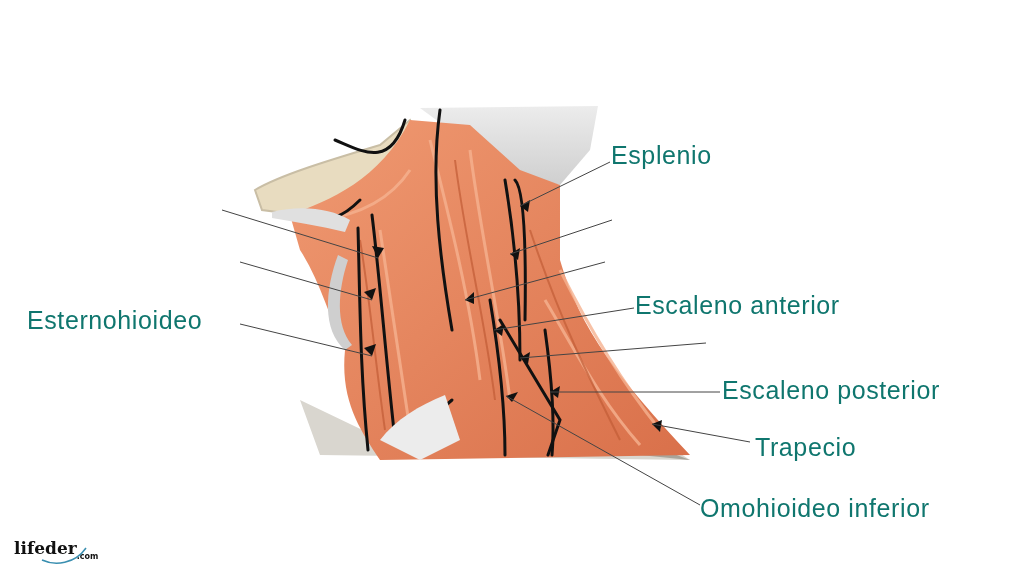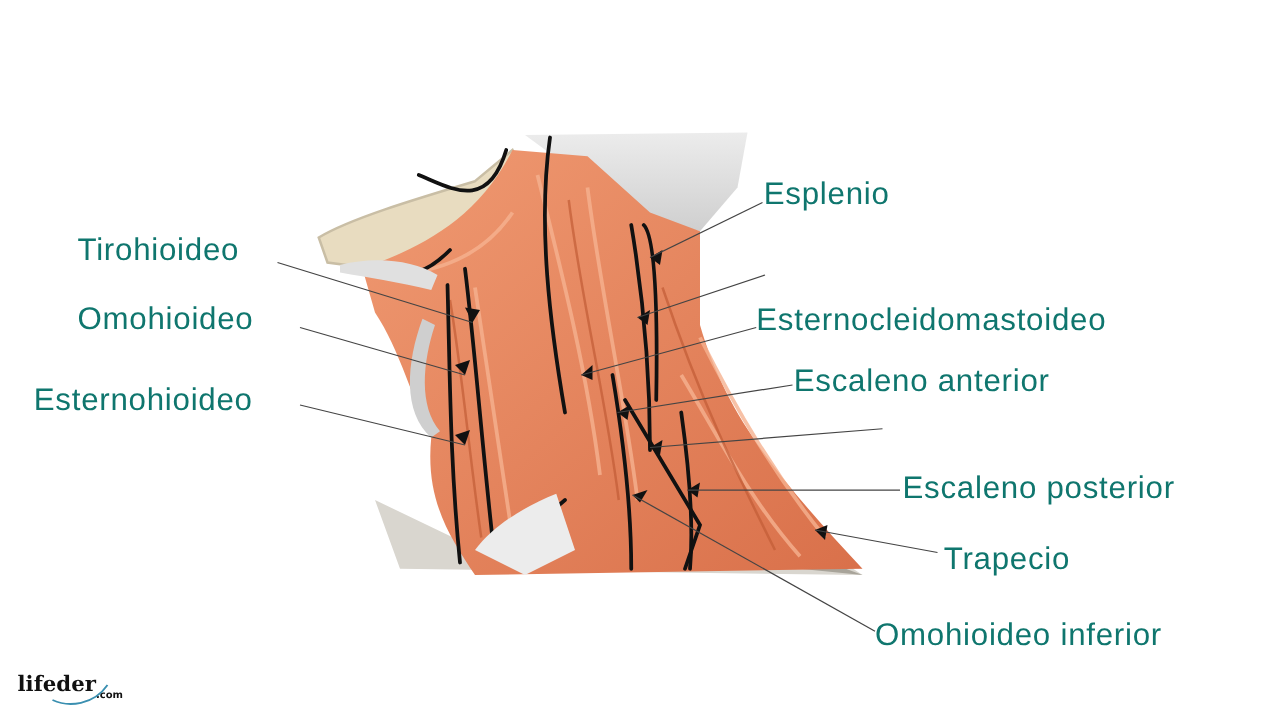--- a/index.html
+++ b/index.html
@@ -104,26 +104,23 @@
       <line x1="612" y1="220" x2="510" y2="254"></line>
       <line x1="605" y1="262" x2="465" y2="300"></line>
       <line x1="634" y1="308" x2="494" y2="330"></line>
       <line x1="706" y1="343" x2="520" y2="358"></line>
       <line x1="720" y1="392" x2="550" y2="392"></line>
       <line x1="750" y1="442" x2="652" y2="424"></line>
       <line x1="700" y1="505" x2="506" y2="396"></line>
     </g>
   </svg>
 
-  <span class="label" style="left:62px;top:188px;">Tirohioideo</span>
-  <span class="label" style="left:62px;top:243px;">Omohioideo</span>
   <span class="label" style="left:27px;top:308px;">Esternohioideo</span>
 
   <span class="label" style="left:611px;top:143px;">Esplenio</span>
-  <span class="label" style="left:605px;top:244px;">Esternocleidomastoideo</span>
   <span class="label" style="left:635px;top:293px;text-align:right;">Escaleno anterior</span>
   <span class="label" style="left:722px;top:378px;">Escaleno posterior</span>
   <span class="label" style="left:755px;top:435px;">Trapecio</span>
   <span class="label" style="left:700px;top:496px;">Omohioideo inferior</span>
 
   <div class="logo">
     <span>lifeder</span><span class="dom">.com</span>
   </div>
   <svg class="logo-swoosh" width="50" height="20" viewBox="0 0 50 20">
     <path d="M2 14 C 15 20, 35 18, 46 2" stroke="#3a8fb0" stroke-width="1.5" fill="none"></path>

